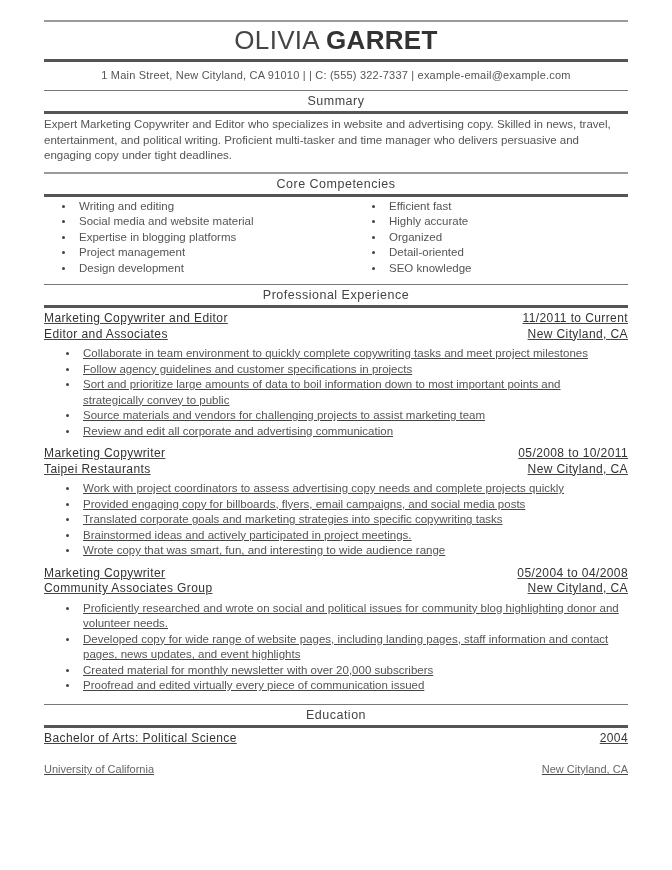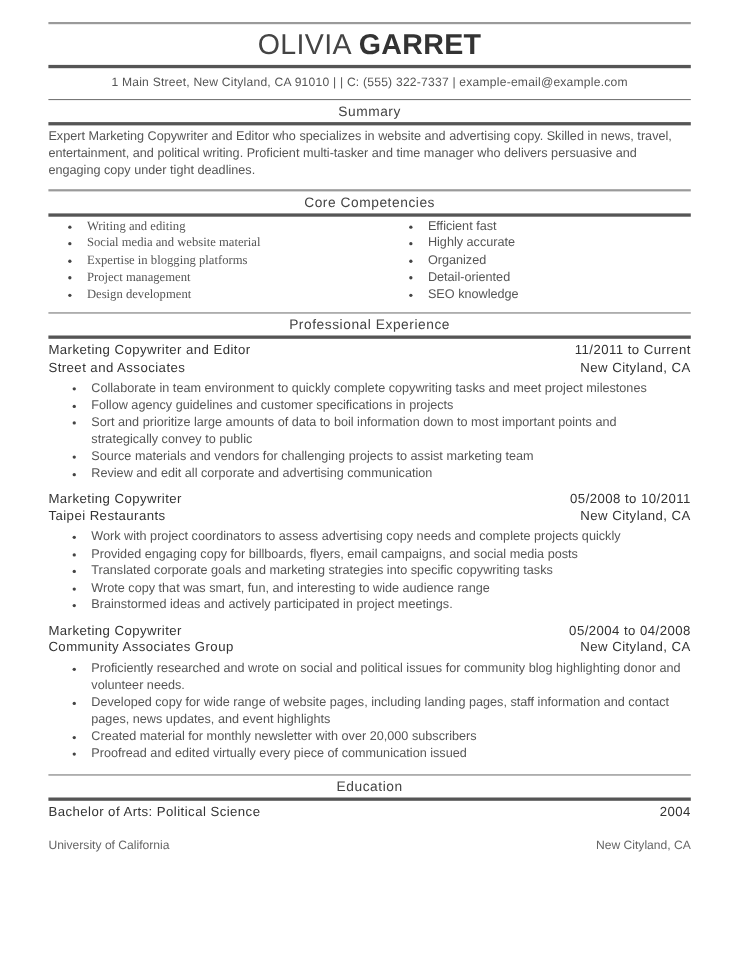--- a/index.html
+++ b/index.html
@@ -14,31 +14,31 @@
   .name {
     text-align: center; font-size: 26px; color: #444; letter-spacing: 0.3px;
     height: 36px; line-height: 36px;
   }
   .name b { font-weight: bold; color: #333; }
   .contact { text-align: center; font-size: 11px; color: #555; height: 26px; line-height: 26px; letter-spacing: 0.2px; }
   .sec-title { text-align: center; font-size: 12.5px; color: #444; height: 20px; line-height: 20px; letter-spacing: 0.5px; }
   .para { font-size: 11.5px; color: #555; line-height: 15.5px; padding: 3px 0 6px 0; }
   .comp { display: flex; padding: 2px 0 8px 0; }
   .comp ul { margin: 0; padding: 0; list-style: none; }
-  .comp .col1 { width: 310px; font-family: Liberation Serif, serif; }
+  .comp .col1 { width: 310px; }
   .comp li, .bullets li {
     position: relative; font-size: 11.5px; color: #555; line-height: 15.5px; padding-left: 35px;
   }
   .comp li::before, .bullets li::before {
     content: ""; position: absolute; left: 18px; top: 6px; width: 3px; height: 3px; background: #444; border-radius: 50%;
   }
   .job-row { display: flex; justify-content: space-between; font-size: 12px; color: #333; line-height: 15.5px; letter-spacing: 0.4px; }
   .job-row.edu2 { color: #666; letter-spacing: 0; font-size: 11px; margin-top: 16px; }
   .bullets { margin: 4px; padding: 0; list-style: none; }
-  .job { padding-top: 3px; }
+  .job { padding-top: 3px; text-decoration: underline; }
 </style>
 </head>
 <body>
 
 <div class="page">
   <div style="height:20px"></div>
   <div class="rule"></div>
   <div class="name" style="">
     <span>OLIVIA</span>
     <b>GARRET</b>
@@ -74,21 +74,21 @@
 
   <div class="sec-title">Professional Experience</div>
   <div class="rule dark"></div>
 
   <div class="job">
     <div class="job-row">
       <span>Marketing Copywriter and Editor</span>
       <span>11/2011 to Current</span>
     </div>
     <div class="job-row">
-      <span>Street and Associates</span>
+      <span>Editor and Associates</span>
       <span>New Cityland, CA</span>
     </div>
     <ul class="bullets">
       <li>Collaborate in team environment to quickly complete copywriting tasks and meet project milestones</li>
       <li>Follow agency guidelines and customer specifications in projects</li>
       <li>Sort and prioritize large amounts of data to boil information down to most important points and strategically convey to public</li>
       <li>Source materials and vendors for challenging projects to assist marketing team</li>
       <li>Review and edit all corporate and advertising communication</li>
     </ul>
   </div>
@@ -99,22 +99,22 @@
       <span>05/2008 to 10/2011</span>
     </div>
     <div class="job-row">
       <span>Taipei Restaurants</span>
       <span>New Cityland, CA</span>
     </div>
     <ul class="bullets">
       <li>Work with project coordinators to assess advertising copy needs and complete projects quickly</li>
       <li>Provided engaging copy for billboards, flyers, email campaigns, and social media posts</li>
       <li>Translated corporate goals and marketing strategies into specific copywriting tasks</li>
+      <li>Brainstormed ideas and actively participated in project meetings.</li>
       <li>Wrote copy that was smart, fun, and interesting to wide audience range</li>
-      <li>Brainstormed ideas and actively participated in project meetings.</li>
     </ul>
   </div>
 
   <div class="job">
     <div class="job-row">
       <span>Marketing Copywriter</span>
       <span>05/2004 to 04/2008</span>
     </div>
     <div class="job-row">
       <span>Community Associates Group</span>

